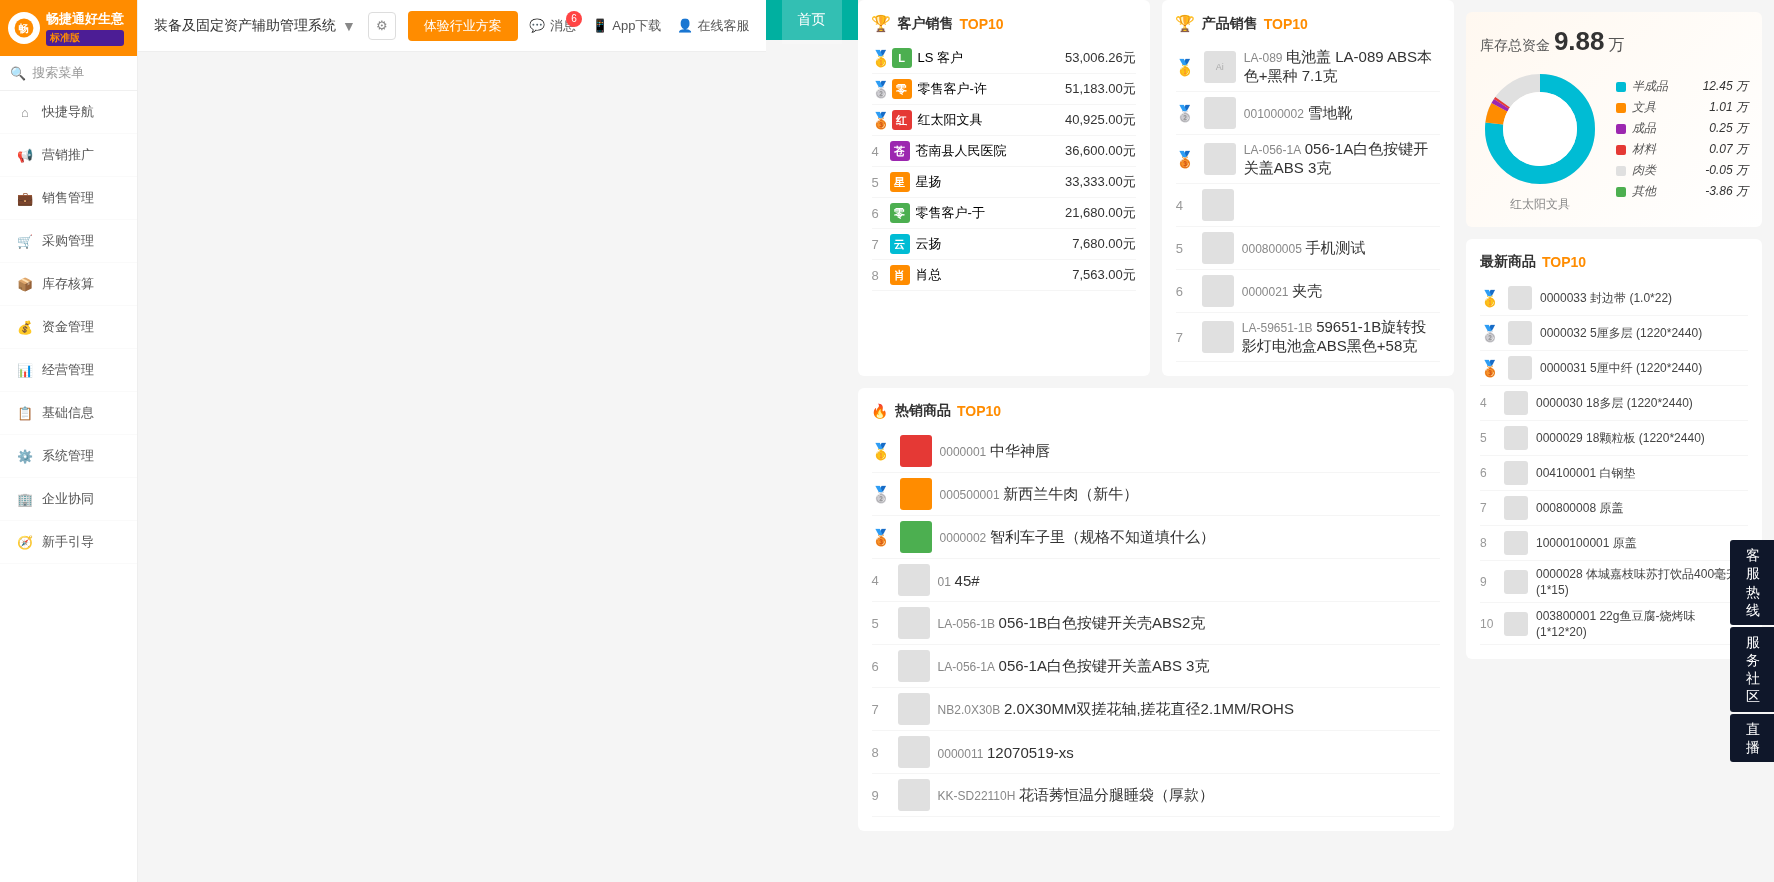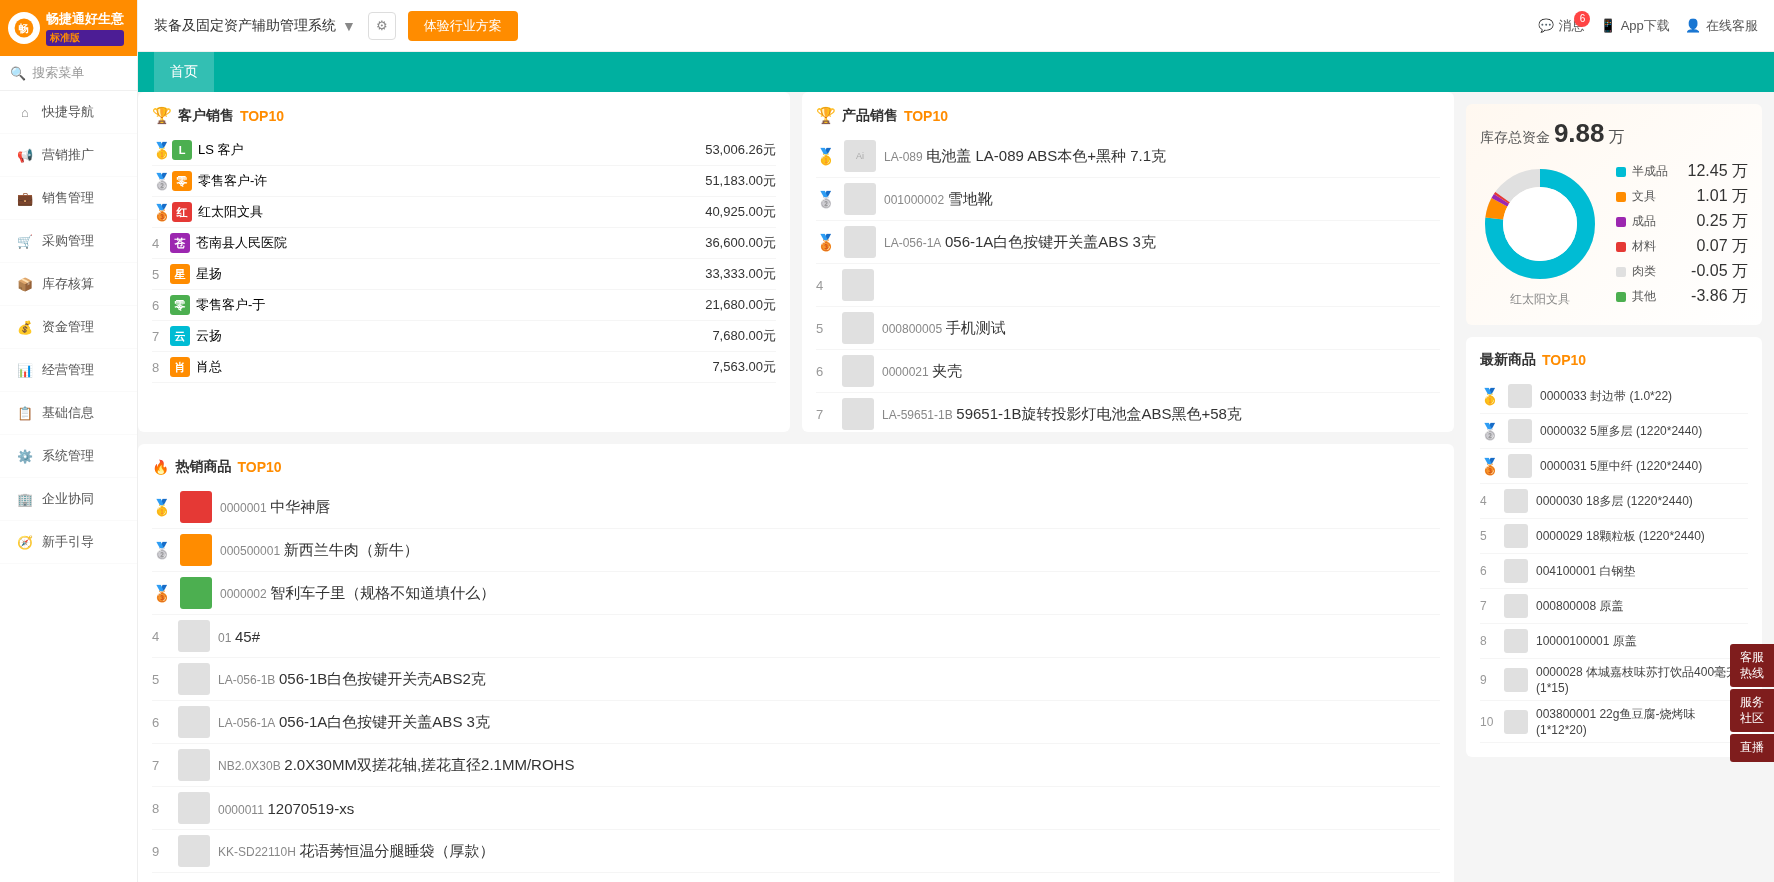--- a/index.html
+++ b/index.html
@@ -65,21 +65,21 @@
       color: #555;
       font-size: 13px;
       border-bottom: 1px solid #fafafa;
     }
     .sidebar-item-icon { width: 18px; height: 18px; flex-shrink: 0; display: flex; align-items: center; justify-content: center; color: #888; }
 
     
     .main-area {
       flex: 1;
       display: flex;
-      flex-direction: column;
+      flex-direction: row;
       overflow: hidden;
     }
     .topbar {
       background: #fff;
       height: 52px;
       display: flex;
       align-items: center;
       padding: 0 16px;
       gap: 12px;
       border-bottom: 1px solid #eee;
@@ -249,27 +249,28 @@
       flex-shrink: 0;
     }
     .legend-list { flex: 1; }
     .legend-item {
       display: flex;
       align-items: center;
       gap: 6px;
       margin-bottom: 4px;
       font-size: 12px;
       color: #555;
+      font-style: italic;
     }
     .legend-dot {
       width: 10px; height: 10px;
       border-radius: 2px;
       flex-shrink: 0;
     }
-    .legend-val { margin-left: auto; color: #333; font-size: 16px; }
+    .legend-val { margin-left: auto; color: #333; font-size: 12px; }
     .chart-label { text-align: center; font-size: 12px; color: #888; margin-top: 4px; }
 
     
     .newest-row {
       display: flex;
       align-items: center;
       padding: 5px 0;
       border-bottom: 1px solid #f5f5f5;
       gap: 8px;
     }
@@ -288,24 +289,24 @@
     .float-btns {
       position: fixed;
       right: 0;
       bottom: 120px;
       display: flex;
       flex-direction: column;
       gap: 2px;
     }
     .float-btn {
       width: 44px;
-      padding: 6px 8px;
-      background: #7f1d1d;
+      padding: 6px 16px;
+      background: #0f172a;
       color: #fff;
-      font-size: 12px;
+      font-size: 14px;
       text-align: center;
       cursor: pointer;
       border-radius: 3px 0 0 3px;
       line-height: 1.3;
     }
 
     
     .medal-icon {
       width: 20px; height: 20px;
       display: flex; align-items: center; justify-content: center;

